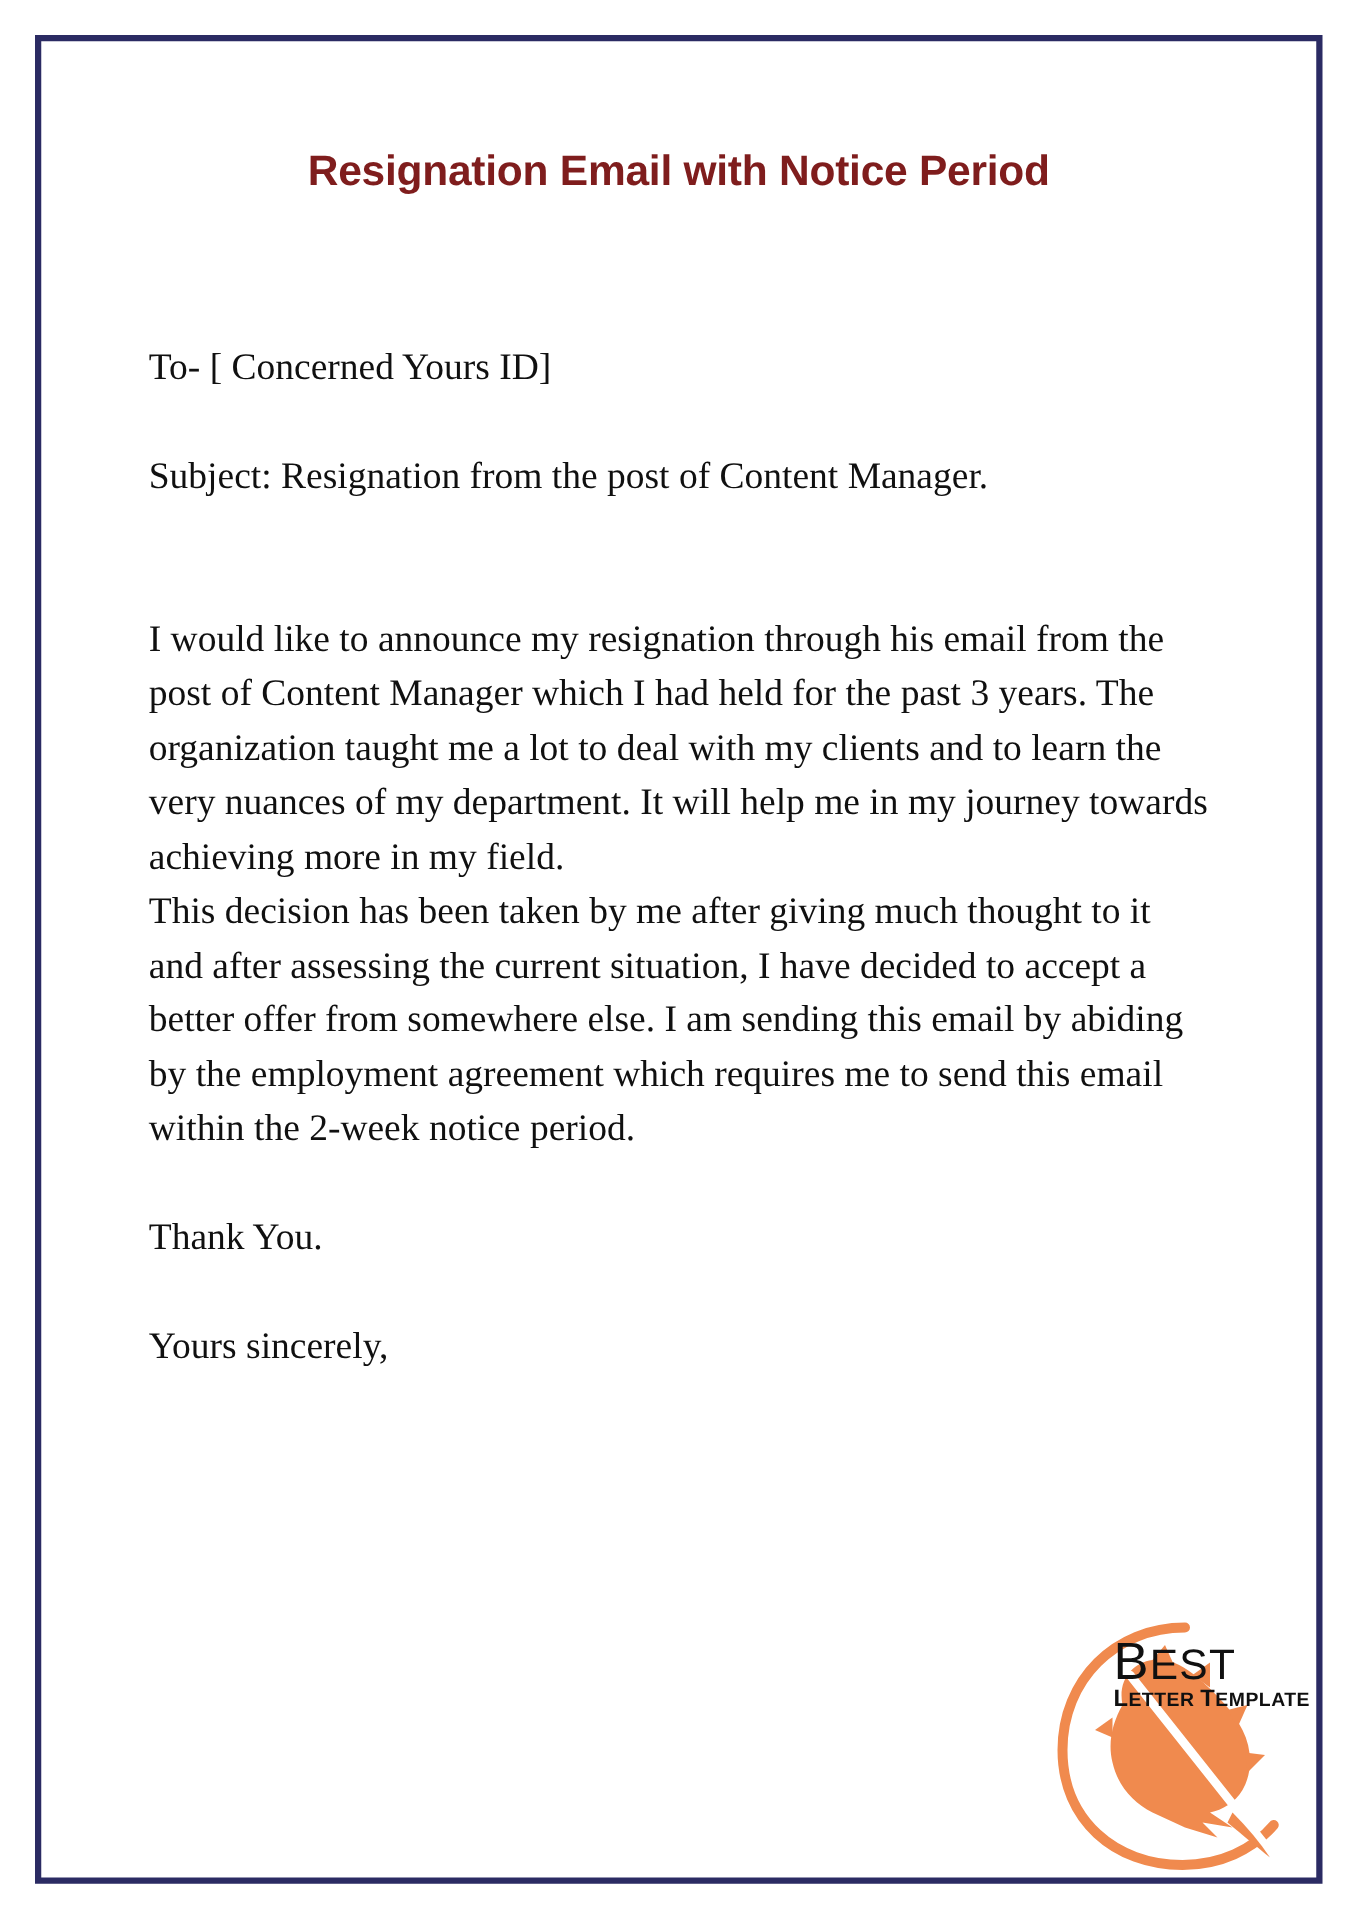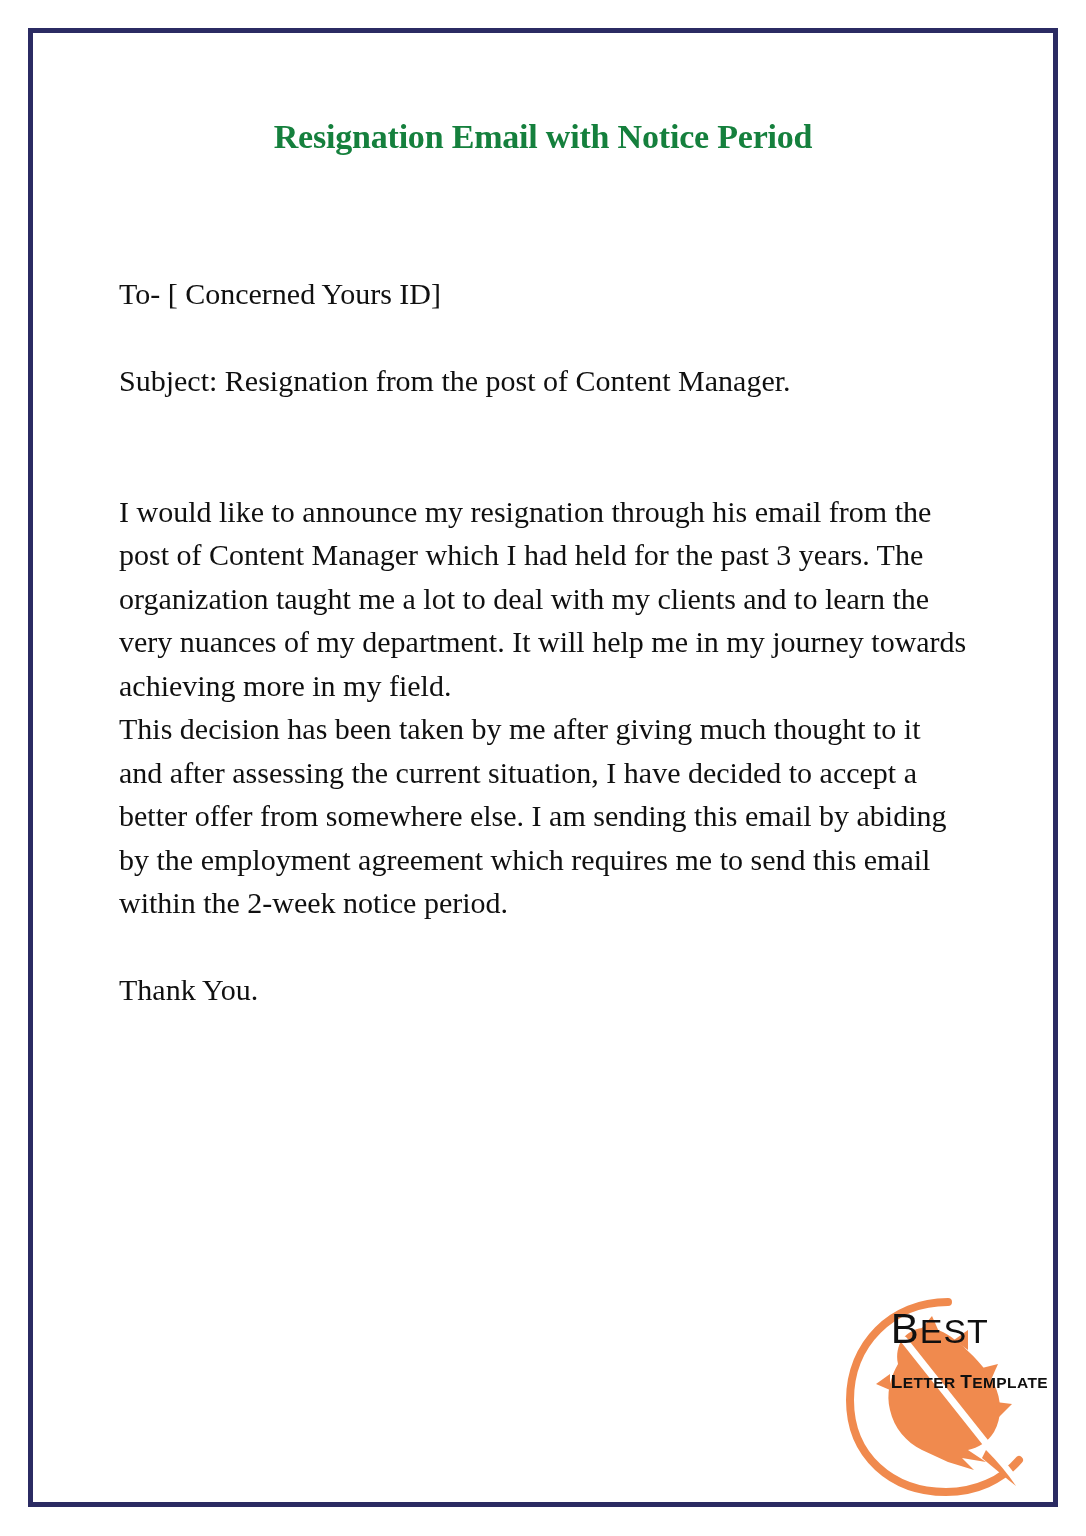--- a/index.html
+++ b/index.html
@@ -32,23 +32,23 @@
     pointer-events: none;
   }
   .doc-title {
     position: absolute;
     left: 0;
     top: 118px;
     width: 1086px;
     text-align: center;
     font-size: 34px;
     font-weight: bold;
-    color: #15803d;
+    color: #7f1d1d;
     letter-spacing: -0.2px;
-    font-family: Liberation Serif, serif;
+    font-family: Liberation Sans, sans-serif;
   }
   .letter-body {
     position: absolute;
     left: 119px;
     top: 272px;
     width: 850px;
     font-size: 30px;
     line-height: 43.5px;
     color: #101010;
   }
@@ -86,21 +86,21 @@
     line-height: 1;
   }
   .logo-best .cap {
     font-size: 42px;
   }
   .logo-sub {
     font-size: 15.5px;
     font-weight: bold;
     color: #101010;
     letter-spacing: 0.4px;
-    margin-top: 22px;
+    margin-top: 0;
     line-height: 1;
   }
   .logo-sub .cap {
     font-size: 19px;
   }
 </style>
 </head>
 <body>
 
 <div class="page">
@@ -126,20 +126,21 @@
 
     <p class="blk">This decision has been taken by me after giving much thought to it and after assessing the current situation, I have decided to accept a better offer from somewhere else. I am sending this email by abiding by the employment agreement which requires me to send this email within the 2-week notice period.</p>
 
 
     <div class="gap-line"></div>
 
     <p class="blk">Thank You.</p>
 
     <div class="gap-line"></div>
 
+    <p class="blk">Yours sincerely,</p>
 
 
   </div>
 
   <div class="logo">
     <svg viewBox="0 0 218 212" xmlns="http://www.w3.org/2000/svg">
 
       <path d="M112 16
                C 56 16, 14 58, 14 114
                C 14 170, 56 206, 110 206

